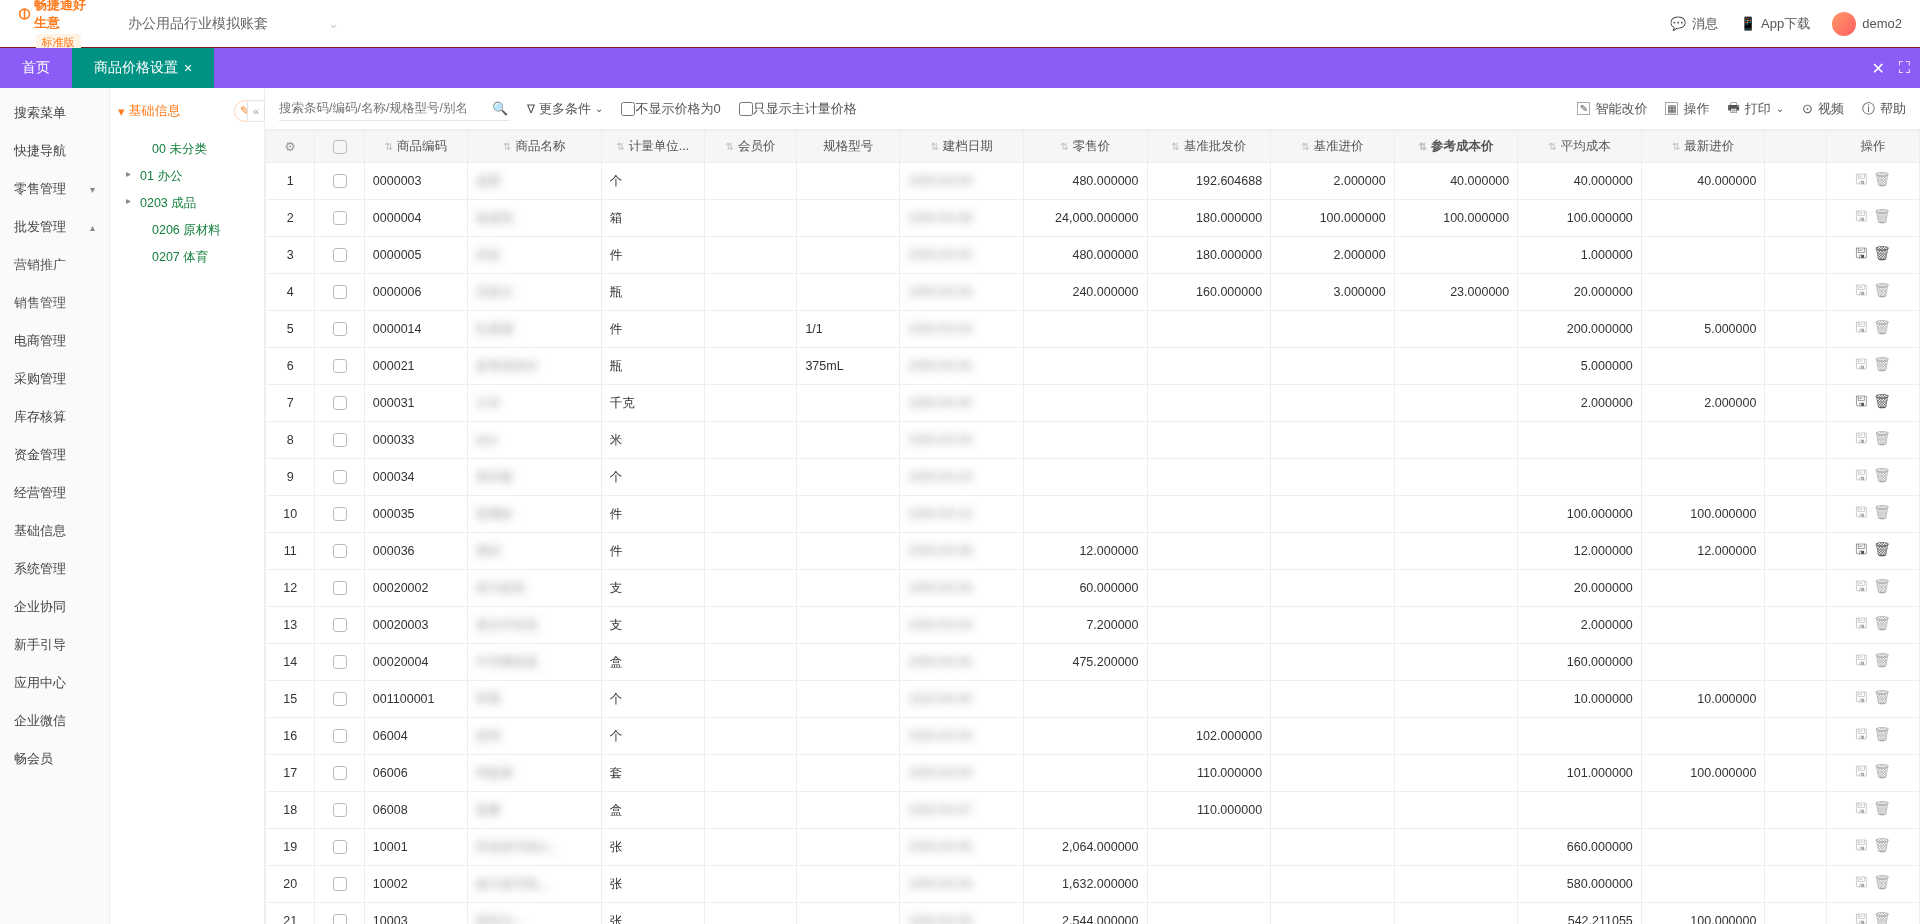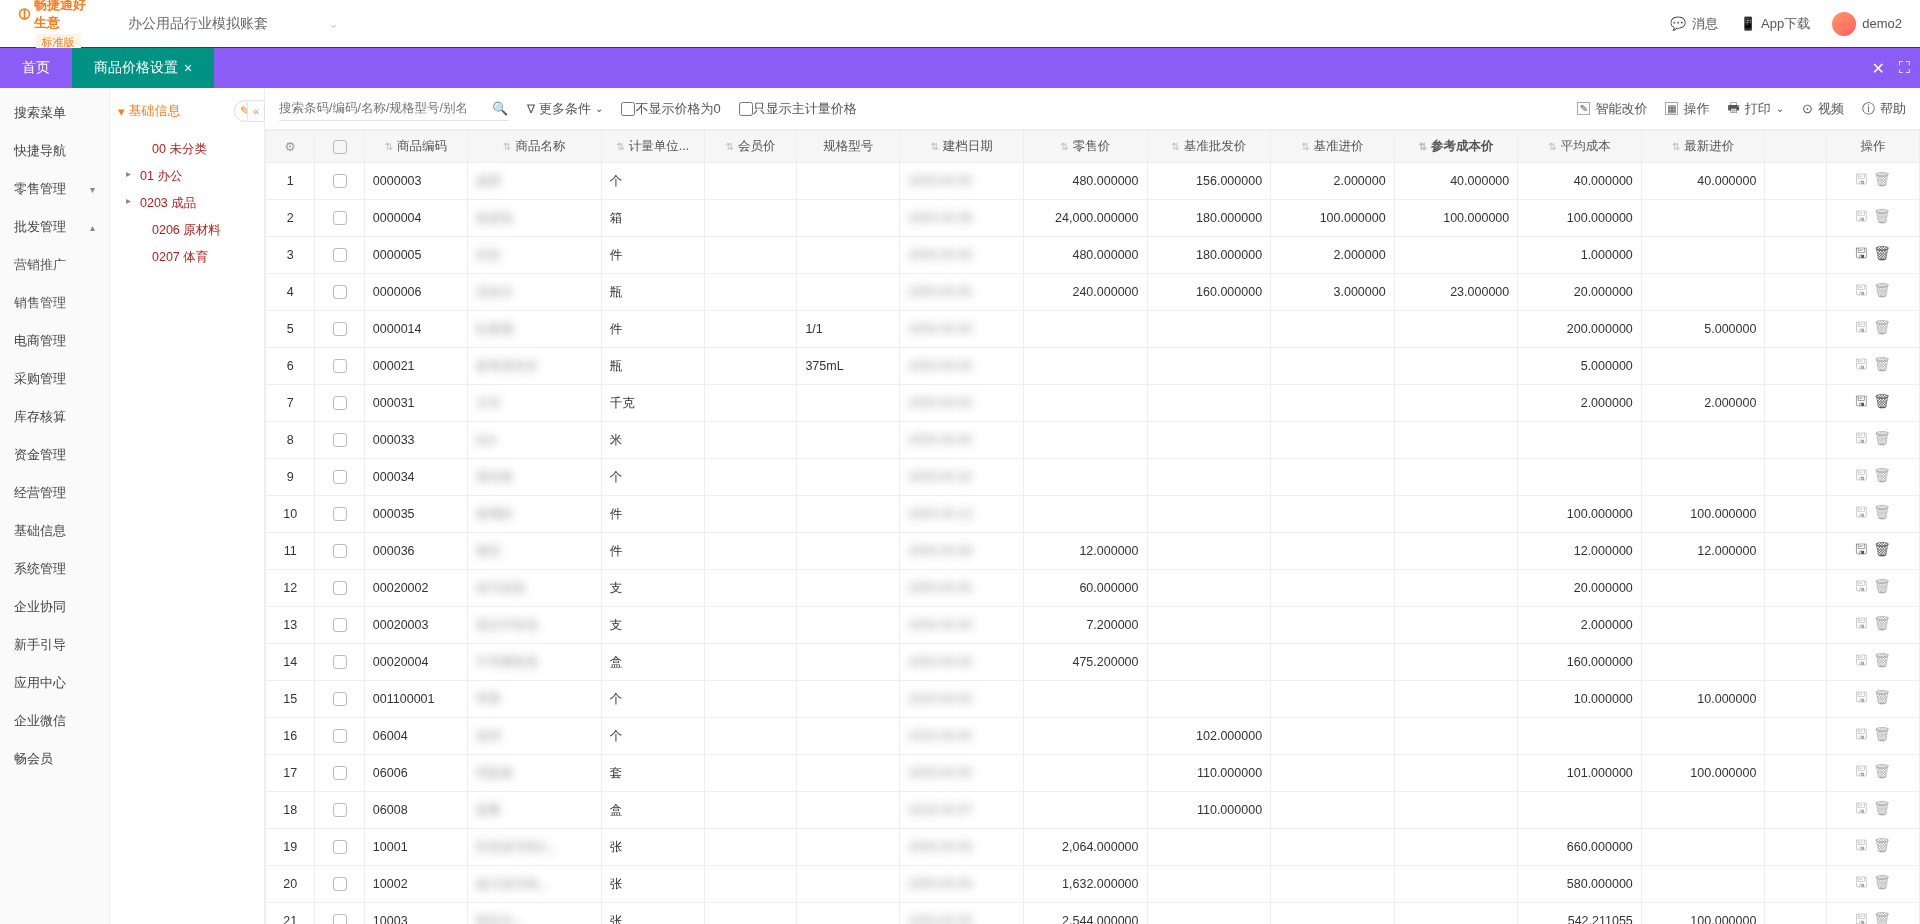--- a/index.html
+++ b/index.html
@@ -25,21 +25,21 @@
     .main { display:flex; height:calc(924px - 88px); }
     .sidebar { width:110px; background:#fafafa; border-right:1px solid #eee; padding-top:6px; overflow:hidden; }
     .side-item { padding:10px 14px; color:#444; cursor:pointer; font-size:13px; display:flex; align-items:center; justify-content:space-between; }
     .side-item.sub { color:#555; }
     .side-item .caret { font-size:10px; color:#888; }
     .content { flex:1; display:flex; flex-direction:column; }
     .treebar { width:155px; border-right:1px solid #eee; padding:12px 8px 0; position:relative; }
     .tree-top { color:#ff7a1a; font-size:13px; display:flex; align-items:center; }
     .tree-top .edit { margin-left:auto; width:22px; height:22px; border:1px solid #ffd5b5; border-radius:50%; display:inline-flex; align-items:center; justify-content:center; color:#ff7a1a; font-size:12px; }
     .tree-list { margin-top:14px; }
-    .tree-node { padding:5px 6px 5px 22px; color:#b91c1c; cursor:pointer; font-size:12.5px; }
+    .tree-node { padding:5px 6px 5px 22px; color:#15803d; cursor:pointer; font-size:12.5px; }
     .tree-node.parent::before { content:"▸"; position:absolute; margin-left:-14px; color:#888; font-size:10px; }
     .tree-node.leaf { padding-left:34px; }
     .collapse-btn { position:absolute; right:-1px; top:12px; width:18px; height:22px; border:1px solid #e2e2e2; border-radius:3px; background:#fff; color:#999; font-size:11px; display:flex; align-items:center; justify-content:center; cursor:pointer; }
     .middle { flex:1; display:flex; }
     .grid-area { flex:1; display:flex; flex-direction:column; }
     .toolbar { height:42px; display:flex; align-items:center; padding:0 14px; gap:18px; border-bottom:1px solid #f0f0f0; font-size:13px; }
     .search-wrap { display:flex; align-items:center; width:230px; border-bottom:1px solid #e5e5e5; padding:4px 0; color:#999; }
     .search-wrap input { border:none; outline:none; flex:1; font-size:12.5px; }
     .search-wrap .sico { color:#ff7a1a; }
     .tb-filter { color:#555; cursor:pointer; display:flex; align-items:center; gap:4px; }
@@ -244,21 +244,21 @@
                 <tr>
                   <td class="ctr">1</td>
                   <td class="ctr"><span class="cbox"></span></td>
                   <td>0000003</td>
                   <td><span class="blur">桌牌</span></td>
                   <td>个</td>
                   <td class="num"></td>
                   <td></td>
                   <td><span class="blur">2000-00-00</span></td>
                   <td class="num">480.000000</td>
-                  <td class="num">156.000000</td>
+                  <td class="num">192.604688</td>
                   <td class="num">2.000000</td>
                   <td class="num">40.000000</td>
                   <td class="num">40.000000</td>
                   <td class="num">40.000000</td>
                   <td></td>
                   <td class="ctr"><span class="op-ico">🖫</span><span class="op-ico">🗑</span></td>
                 </tr>
                 <tr>
                   <td class="ctr">2</td>
                   <td class="ctr"><span class="cbox"></span></td>

